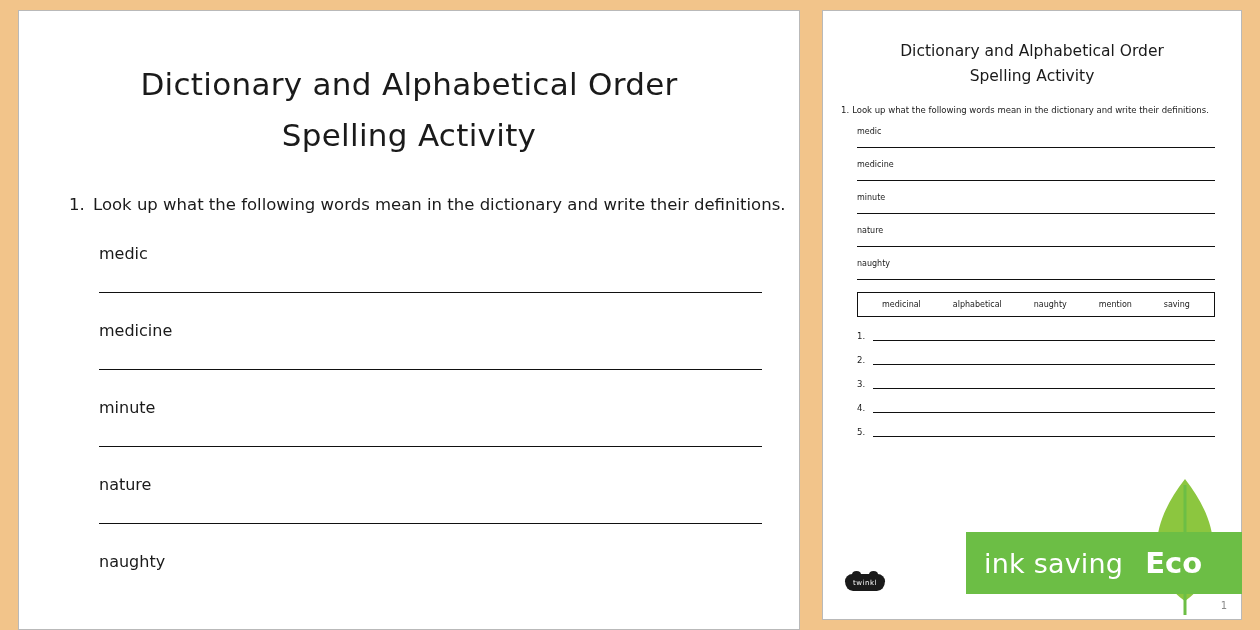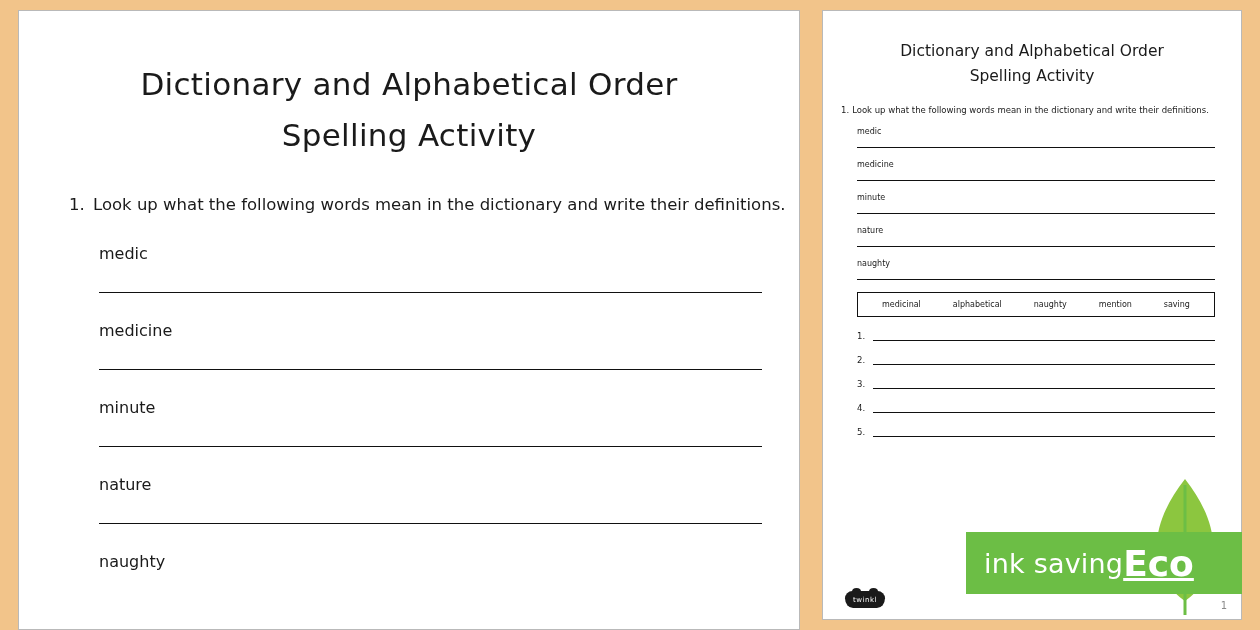--- a/index.html
+++ b/index.html
@@ -134,21 +134,21 @@
     color: #1a1a1a;
   }
   .page-small .num-row .line {
     flex: 1;
     border-bottom: 1px solid #111;
     height: 10px;
   }
   .twinkl-logo {
     position: absolute;
     left: 22px;
-    bottom: 11px;
+    bottom: 28px;
     width: 40px;
     height: 17px;
     background: #1a1a1a;
     border-radius: 9px 9px 10px 10px / 9px 9px 12px 12px;
     color: #ffffff;
     font-size: 7px;
     letter-spacing: 0.5px;
     display: flex;
     align-items: center;
     justify-content: center;
@@ -177,32 +177,32 @@
   .eco-badge {
     position: absolute;
     left: 966px;
     top: 532px;
     width: 276px;
     height: 62px;
     background: #6cbe45;
     display: flex;
     align-items: center;
     z-index: 5;
+    gap: 22px;
   }
   .eco-badge .eco-text {
     color: #ffffff;
     font-size: 27px;
     margin-left: 18px;
     letter-spacing: 0.2px;
   }
   .eco-badge .eco-word {
     color: #ffffff;
-    font-size: 36px;
+    font-size: 29px;
     font-weight: bold;
-    text-decoration: underline;
   }
   .eco-leaf {
     position: absolute;
     left: 1148px;
     top: 477px;
     width: 74px;
     height: 140px;
     z-index: 4;
   }
 </style>

